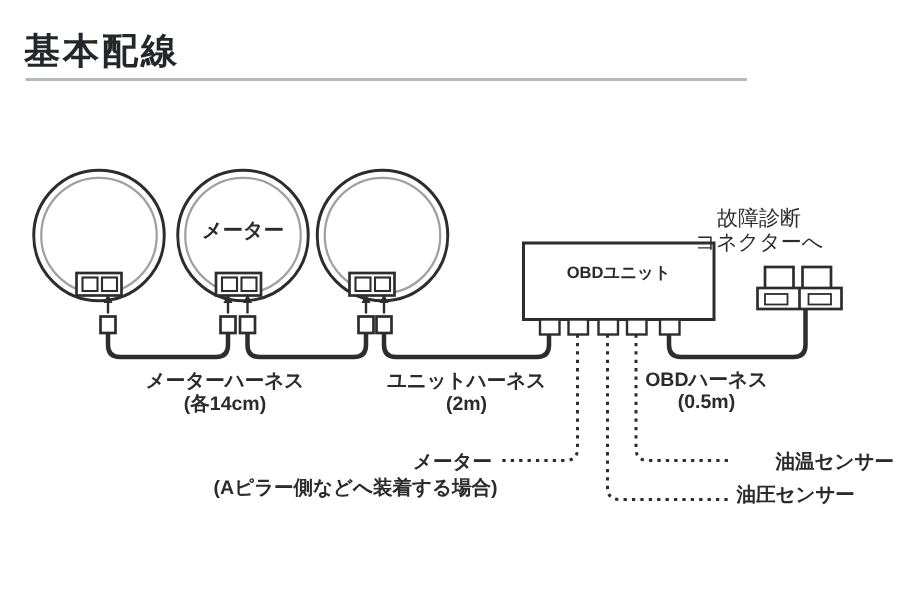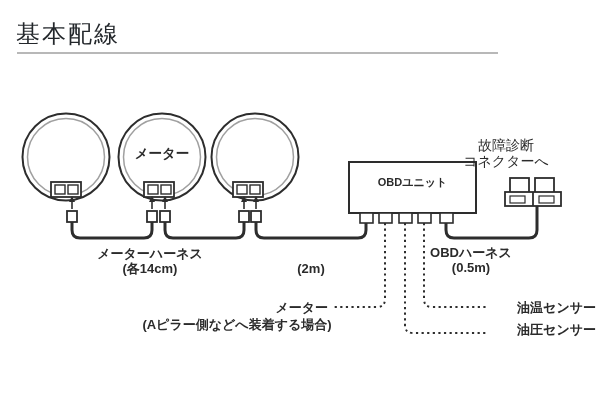--- a/index.html
+++ b/index.html
@@ -3,21 +3,21 @@
 <meta charset="utf-8">
 <style>
   html,body{margin:0;padding:0;}
   body{
     width:600px;height:400px;background:#ffffff;position:relative;overflow:hidden;
     font-family:"Liberation Sans","DejaVu Sans",sans-serif;
     -webkit-font-smoothing:antialiased;
   }
   .abs{position:absolute;}
   .page-title{
-    left:16px;top:18px;font-size:24px;font-weight:400;color:#23272b;
+    left:16px;top:18px;font-size:24px;font-weight:700;color:#23272b;
     letter-spacing:2px;
   }
   .title-rule{
     left:17px;top:52px;width:481px;height:2px;background:#b8b8b8;
   }
   svg.diagram{left:0;top:0;width:600px;height:400px;}
   .lbl{
     color:#2b2b2b;font-weight:600;line-height:15px;font-size:13px;
     white-space:nowrap;
   }
@@ -25,21 +25,21 @@
   .lbl.right{text-align:right;}
   .gauge-name{left:117px;top:146px;width:90px;font-size:13.5px;}
   .obd-unit-name{left:352px;top:175px;width:121px;font-size:11px;}
   .diag-name{left:454px;top:137px;width:104px;font-size:14px;line-height:16px;font-weight:400;}
   .meter-harness{left:95px;top:246px;width:110px;}
   .unit-harness{left:256px;top:246px;width:110px;}
   .obd-harness{left:416px;top:245px;width:110px;}
   .meter-pin{left:240px;top:300px;width:88px;}
   .pillar-note{left:87px;top:317px;width:300px;}
   .oil-temp{left:491px;top:300px;width:105px;text-align:right;}
-  .oil-press{left:491px;top:322px;width:105px;text-align:right;}
+  .oil-press{left:491px;top:322px;width:105px;}
 </style>
 </head>
 <body>
 
 <div class="abs page-title">基本配線</div>
 <div class="abs title-rule"></div>
 
 <svg class="abs diagram" viewBox="0 0 600 400" xmlns="http://www.w3.org/2000/svg">
 
   <g>
@@ -117,21 +117,21 @@
   <span>故障診断</span><br>
   <span>コネクターへ</span>
 </div>
 
 <div class="abs lbl center meter-harness">
   <span>メーターハーネス</span><br>
   <span>(各14cm)</span>
 </div>
 
 <div class="abs lbl center unit-harness">
-  <br>
+  <span>ユニットハーネス</span><br>
   <span>(2m)</span>
 </div>
 
 <div class="abs lbl center obd-harness">
   <span>OBDハーネス</span><br>
   <span>(0.5m)</span>
 </div>
 
 <div class="abs lbl right meter-pin">メーター</div>
 

